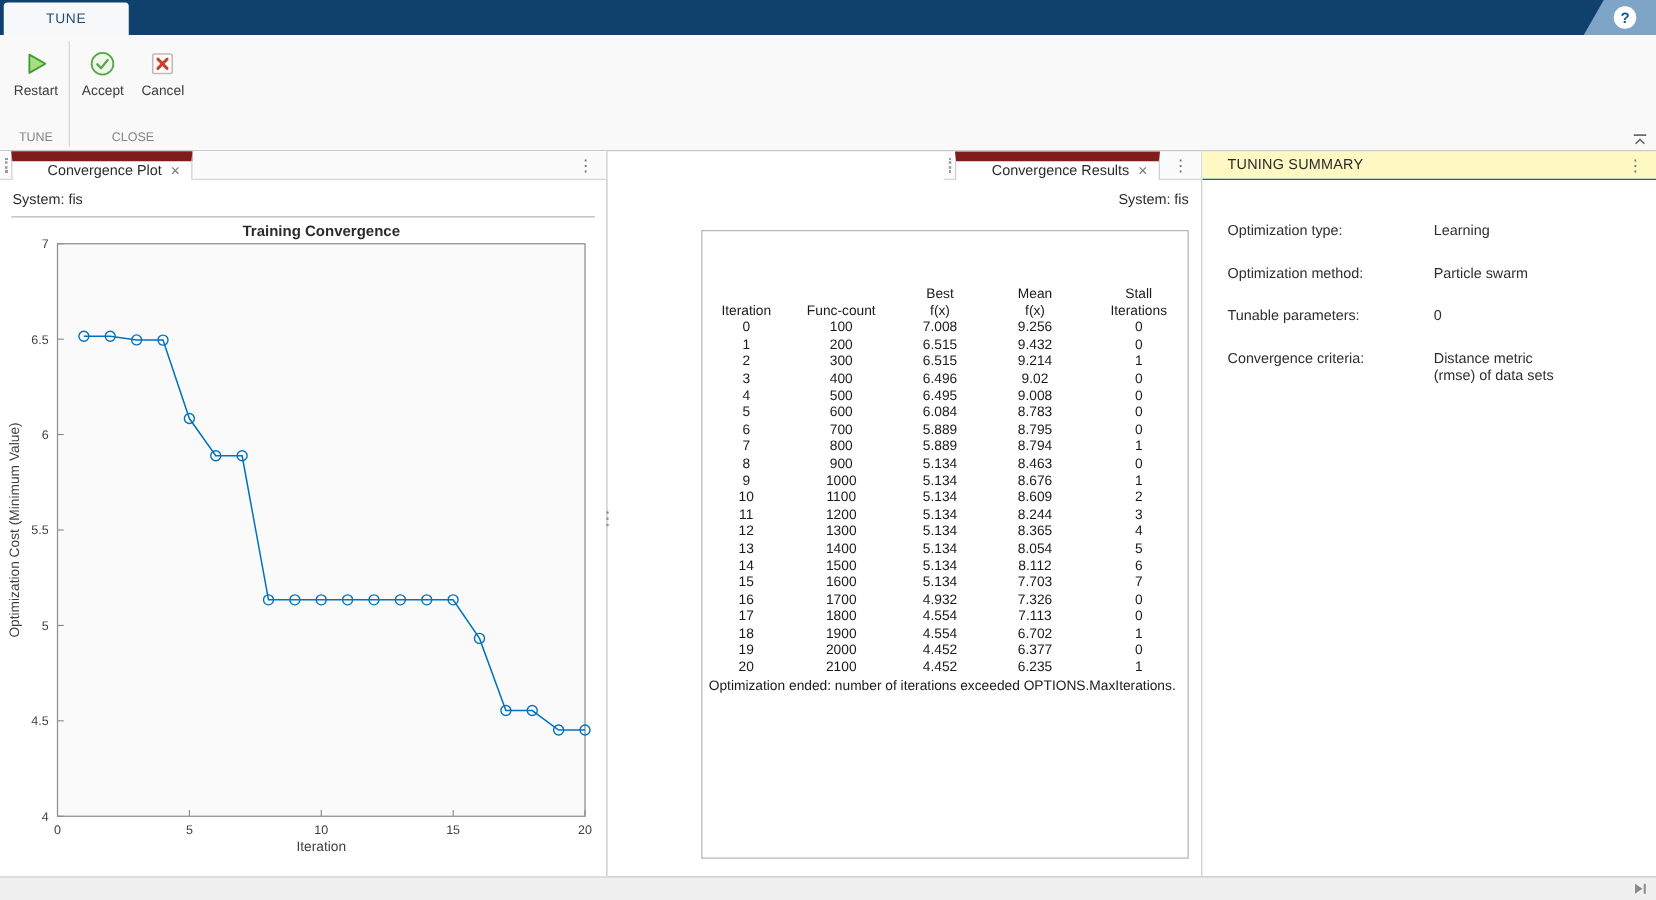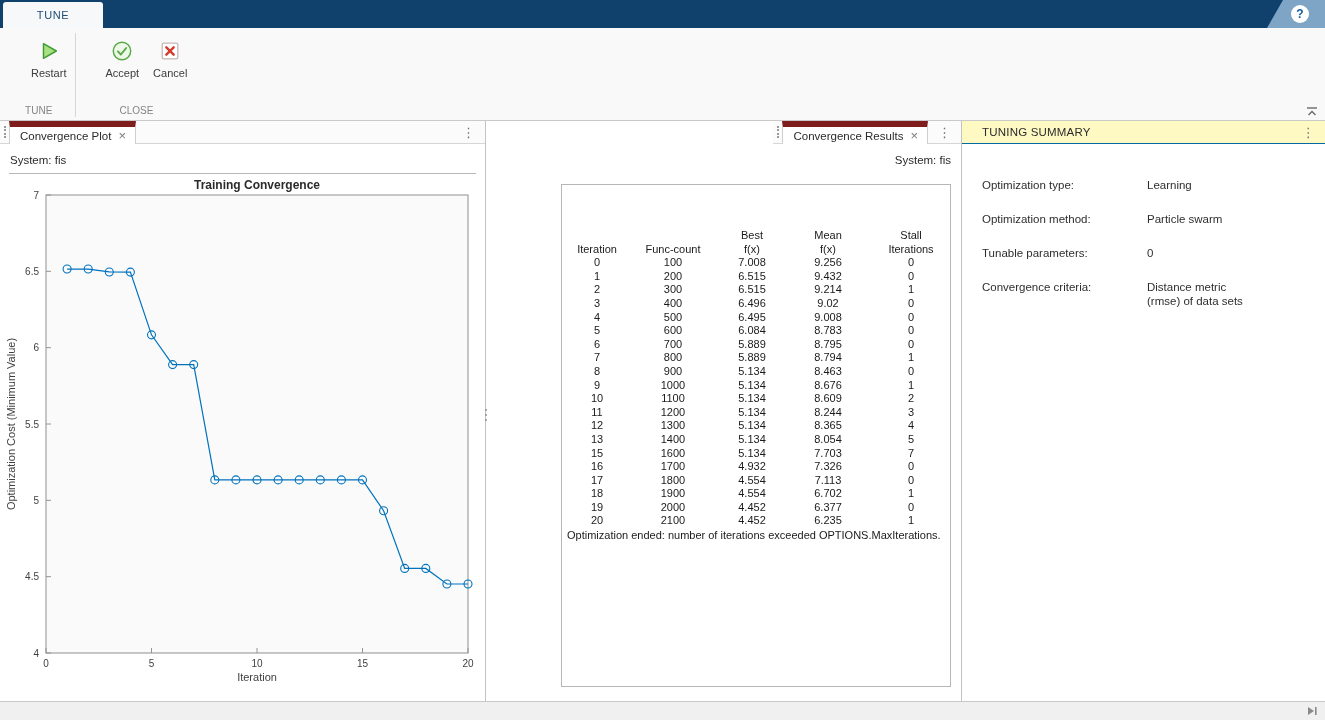--- a/index.html
+++ b/index.html
@@ -16,43 +16,43 @@
   .help-wedge { position: absolute; right: 0; top: 0; width: 58px; height: 28px; background: #7fa5c6;
     clip-path: polygon(16px 0, 100% 0, 100% 100%, 0 100%); display: flex; align-items: center; justify-content: center; }
   .help-btn { width: 18px; height: 18px; border-radius: 50%; background: #ffffff; color: #155a96;
     font-weight: bold; font-size: 12px; display: flex; align-items: center; justify-content: center;
     cursor: pointer; margin-left: 8px; }
 
   
   .toolbar { height: 93px; background: #f9f9f9; flex: none; display: flex; align-items: stretch;
     padding-left: 4px; position: relative; border-bottom: 1px solid #c9c9c9; }
   .toolbar-group { display: flex; flex-direction: column; }
-  .tb-row { display: flex; flex: 1; align-items: flex-start; padding-top: 7px; margin-left: 20px; }
+  .tb-row { display: flex; flex: 1; align-items: flex-start; padding-top: 7px; }
   .tool-btn { background: none; border: none; display: flex; flex-direction: column; align-items: center;
     gap: 4px; padding: 4px 7px; cursor: pointer; font-family: "Liberation Sans", sans-serif; }
   .tool-btn .icon { width: 24px; height: 24px; display: flex; align-items: center; justify-content: center; }
   .tool-btn .icon svg { width: 22px; height: 22px; }
   .tool-label { font-size: 11px; color: #3c3c3c; }
   .group-label { font-size: 10px; color: #848484; text-align: center; padding: 2px 2px 4px; }
   .toolbar-sep { width: 1px; background: #d6d6d6; margin: 5px 2px 3px 2px; }
   .ribbon-collapse { position: absolute; right: 7px; bottom: 3px; cursor: pointer; line-height: 0; }
 
   
   .main { flex: 1; display: flex; min-height: 0; }
   .panel { display: flex; flex-direction: column; background: #fff; min-width: 0; min-height: 0; }
   .panel-left { width: 486px; border-right: 1px solid #c3c3c3; position: relative; }
   .panel-middle { width: 476px; border-right: 1px solid #c3c3c3; align-items: flex-end; }
   .panel-right { flex: 1; }
 
   .doc-tabbar { height: 23px; background: #fbfbfb; border-bottom: 1px solid #d6d6d6;
     display: flex; align-items: stretch; flex: none; }
   .grip { width: 9px; display: flex; align-items: center; justify-content: center; cursor: grab; }
   .grip::before { content: ""; border-left: 2px dotted #9a9a9a; height: 12px; }
-  .doc-tab { display: flex; align-items: center; gap: 7px; padding: 0 9px 0 10px; background: #fff;
-    border-top: 6px solid #7f1d1d; border-left: 1px solid #cfcfcf; border-right: 1px solid #cfcfcf;
+  .doc-tab { display: flex; align-items: center; gap: 7px; padding: 0 9px 0 28px; background: #fff;
+    border-top: 8px solid #7f1d1d; border-left: 1px solid #cfcfcf; border-right: 1px solid #cfcfcf;
     margin-bottom: -1px; font-size: 11.5px; color: #2b2b2b; cursor: pointer; }
   .tab-close { color: #7a7a7a; font-size: 13px; line-height: 1; cursor: pointer; }
   .kebab { margin-left: auto; padding: 0 10px; color: #6e6e6e; display: flex; align-items: center;
     font-size: 13px; cursor: pointer; }
 
   .system-row { padding: 9px 10px 0 10px; font-size: 11.5px; line-height: 14px; color: #2b2b2b; flex: none; }
   .system-rule { height: 1px; background: #b8b8b8; margin: 6px 9px 0 9px; flex: none; }
 
   
   .chart-wrap { flex: 1; min-height: 0; }
@@ -350,20 +350,27 @@
                 <td>4</td>
               </tr>
               <tr>
                 <td>13</td>
                 <td>1400</td>
                 <td>5.134</td>
                 <td>8.054</td>
                 <td>5</td>
               </tr>
               <tr>
+                <td>14</td>
+                <td>1500</td>
+                <td>5.134</td>
+                <td>8.112</td>
+                <td>6</td>
+              </tr>
+              <tr>
                 <td>15</td>
                 <td>1600</td>
                 <td>5.134</td>
                 <td>7.703</td>
                 <td>7</td>
               </tr>
               <tr>
                 <td>16</td>
                 <td>1700</td>
                 <td>4.932</td>

